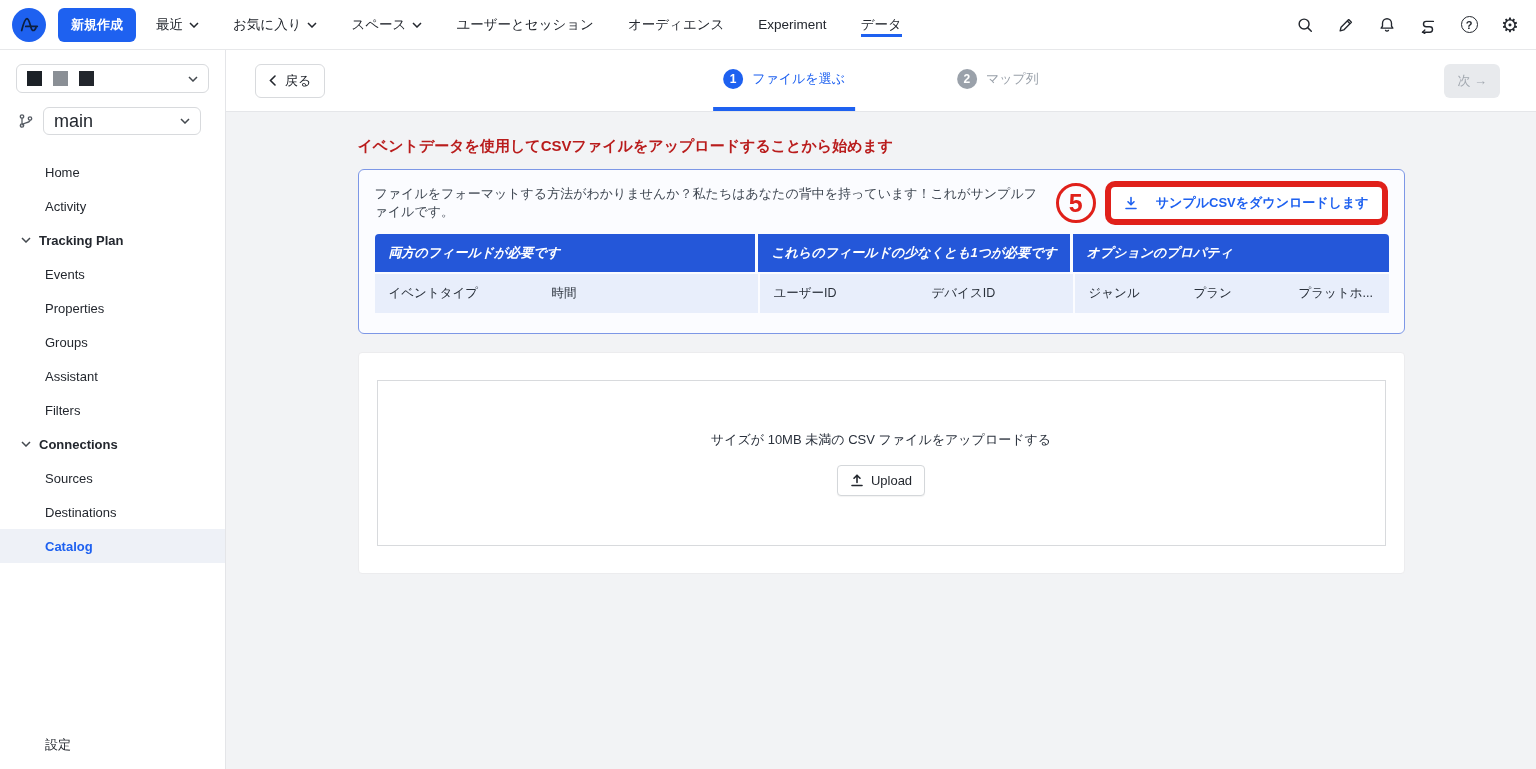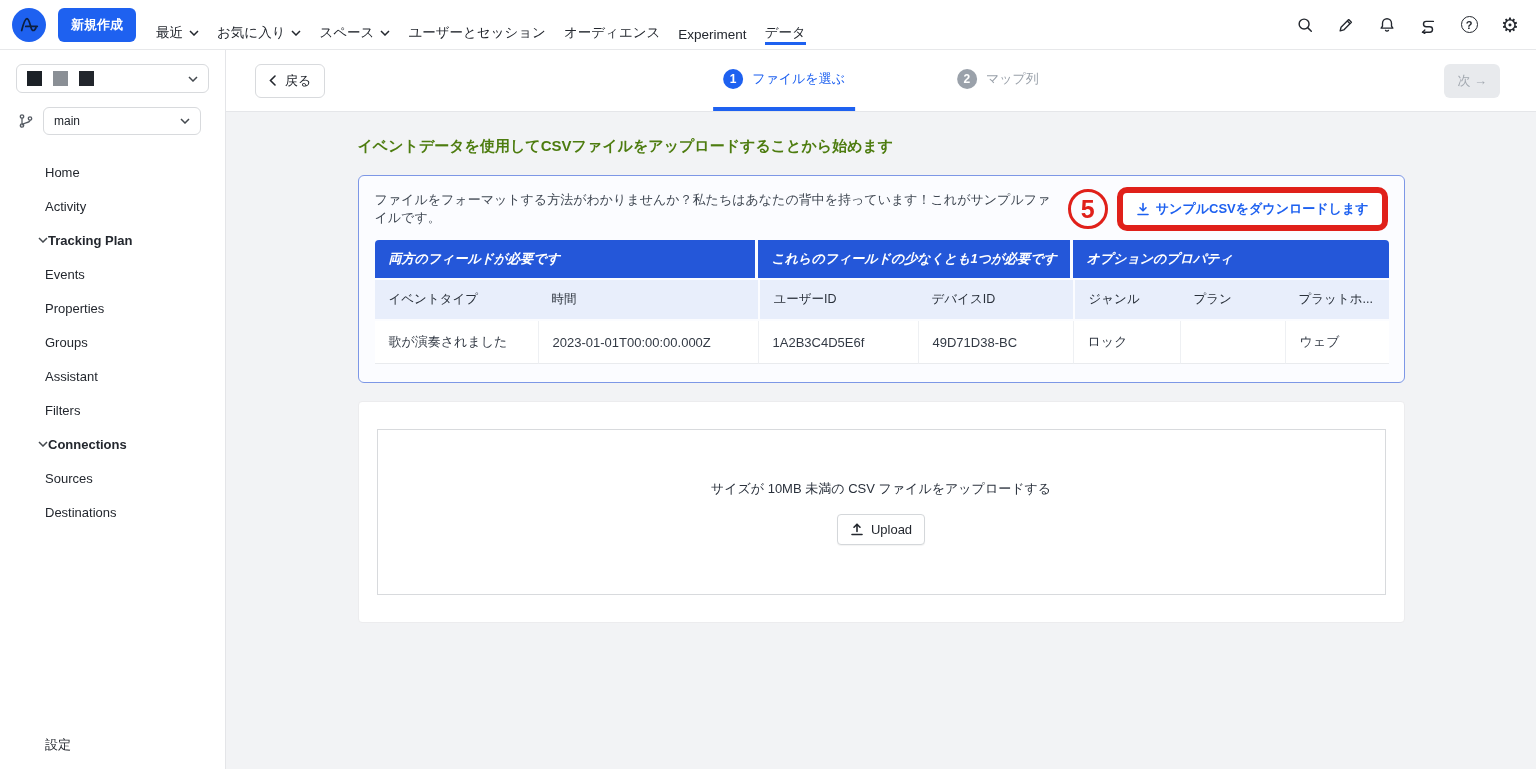--- a/index.html
+++ b/index.html
@@ -3,71 +3,71 @@
 <meta charset="utf-8">
 <style>
   * { box-sizing: border-box; margin: 0; padding: 0; }
   html,body { width:1536px; height:769px; overflow:hidden; }
   body { font-family:"Liberation Sans",sans-serif; background:#fff; color:#23272e; }
 
   
   .header { height:50px; display:flex; align-items:center; padding:0 16px 0 12px; border-bottom:1px solid #e7e8ea; background:#fff; }
   .logo { width:34px; height:34px; border-radius:50%; background:var(--c-accent,#1e61f0); display:flex; align-items:center; justify-content:center; margin-right:12px; cursor:pointer; flex:none; }
   .new-btn { background:var(--c-accent,#1e61f0); color:#fff; font-size:13px; font-weight:bold; padding:8px 13px; border-radius:6px; border:none; margin-right:20px; cursor:pointer; font-family:inherit; }
-  .nav { display:flex; align-items:flex-end; height:40px; gap:18px; }
+  .nav { display:flex; align-items:center; height:40px; gap:34px; }
   .nav-item { display:flex; align-items:center; gap:6px; font-size:13.5px; color:#23272e; border-bottom:3px solid transparent; padding-top:3px; cursor:pointer; white-space:nowrap; }
   .nav-item.active { border-bottom-color:var(--c-accent,#1e61f0); }
   .hdr-icons { margin-left:auto; display:flex; align-items:center; gap:21px; }
   .hicon { width:20px; height:20px; display:flex; align-items:center; justify-content:center; cursor:pointer; color:#23272e; }
   .qmark { width:17px; height:17px; border:1.6px solid #23272e; border-radius:50%; display:flex; align-items:center; justify-content:center; }
   .qmark::after { content:"?"; font-size:11px; font-weight:bold; }
   .gearglyph::after { content:"\2699"; font-size:20px; line-height:1; }
 
   
   .body-row { display:flex; height:719px; }
   .sidebar { width:226px; flex:none; border-right:1px solid #e4e5e8; background:#fff; display:flex; flex-direction:column; padding-top:14px; }
   .sb-title { font-size:16px; color:#15191f; padding:8px 16px 16px; }
   .proj-select { margin:0 16px 14px; height:29px; border:1px solid #d8dadd; border-radius:6px; display:flex; align-items:center; padding:0 10px; gap:11px; cursor:pointer; }
   .sq { width:15px; height:15px; flex:none; }
   .sq1 { background:#1c2127; } .sq2 { background:#8a8f95; } .sq3 { background:#22262c; }
   .proj-select .chev, .branch-box .chev { margin-left:auto; color:#44494f; }
   .branch-row { margin:0 16px 12px 18px; display:flex; align-items:center; gap:9px; }
-  .branch-box { width:158px; height:28px; border:1px solid #d8dadd; border-radius:6px; display:flex; align-items:center; padding:0 10px; font-size:12px; cursor:pointer; }
+  .branch-box { width:158px; height:28px; border:1px solid #d8dadd; border-radius:6px; display:flex; align-items:center; padding:0 10px; font-size:18px; cursor:pointer; }
   .side-nav { margin-top:8px; font-size:13px; }
   .side-item { height:34px; display:flex; align-items:center; padding-left:45px; cursor:pointer; }
-  .side-item.group { padding-left:38px; gap:0; font-weight:bold; }
+  .side-item.group { padding-left:21px; gap:8px; font-weight:bold; }
   .side-item.group .chev { color:#44494f; }
   .side-item.active { color:var(--c-accent,#1e61f0); font-weight:bold; background:#eef1f7; }
   .sb-footer { margin-top:auto; padding:0 0 15px 45px; font-size:13px; cursor:pointer; }
 
   
   .main { flex:1; display:flex; flex-direction:column; background:var(--c-content-bg,#f2f3f5); min-width:0; }
   .toolbar { height:62px; flex:none; background:#fff; border-bottom:1px solid #e5e6e9; display:flex; align-items:center; padding:0 36px 0 29px; position:relative; }
   .back-btn { display:flex; align-items:center; gap:9px; border:1px solid #d8dadd; background:#fff; border-radius:6px; padding:7px 13px; font-size:13px; color:#23272e; cursor:pointer; font-family:Liberation Sans, sans-serif; }
   .steps { position:absolute; left:50%; transform:translateX(-50%); top:0; bottom:0; display:flex; gap:92px; }
   .step { display:flex; align-items:center; gap:9px; font-size:13px; border-bottom:4px solid transparent; padding:0 10px; cursor:pointer; }
   .dot { width:20px; height:20px; border-radius:50%; color:#fff; display:flex; align-items:center; justify-content:center; font-size:12px; font-weight:bold; flex:none; }
   .step.active { color:var(--c-accent,#1e61f0); border-bottom-color:var(--c-accent,#1e61f0); }
   .step.active .dot { background:var(--c-accent,#1e61f0); }
   .step.inactive { color:#9aa1aa; }
   .step.inactive .dot { background:#9aa1aa; }
   .next-btn { margin-left:auto; background:#e8eaed; color:#a2a8b0; font-size:13px; border:none; border-radius:6px; padding:8px 13px; font-family:inherit; cursor:default; }
 
   .content { flex:1; padding-top:25px; overflow:hidden; }
   .content-inner { width:1047px; margin:0 auto; }
-  .page-heading { font-size:15px; font-weight:bold; color:#4d7c0f; margin-bottom:19px; }
+  .page-heading { font-size:15px; font-weight:bold; color:#b91c1c; margin-bottom:13px; }
   .hb { font-weight:900; }
 
   .sample-card { background:var(--c-card-bg,#fbfcff); border:1px solid var(--c-card-border,#7d97e6); border-radius:6px; padding:6px 16px 18px; }
   .info-row { display:flex; align-items:center; margin:5px 0 9px; }
   .info-text { font-size:13px; color:#3f4752; flex:1; padding-right:8px; }
   .annos { display:flex; align-items:center; gap:9px; flex:none; }
   .anno-circle { width:40px; height:40px; border:3px solid var(--c-red,#e0201a); border-radius:50%; color:var(--c-red,#e0201a); font-size:25px; font-weight:bold; display:flex; align-items:center; justify-content:center; flex:none; }
   .anno-rect { border:6px solid var(--c-red,#e0201a); border-radius:10px; padding:7px 13px; display:flex; align-items:center; background:#fff; }
-  .download-btn { display:flex; align-items:center; gap:6px; background:none; border:none; color:var(--c-accent,#1e61f0); font-size:13px; font-weight:bold; cursor:pointer; font-family:inherit; white-space:nowrap; }
+  .download-btn { display:flex; align-items:center; gap:18px; background:none; border:none; color:var(--c-accent,#1e61f0); font-size:13px; font-weight:bold; cursor:pointer; font-family:inherit; white-space:nowrap; }
 
   table.sample { width:100%; border-collapse:separate; border-spacing:0; table-layout:fixed; }
   th.gth { background:var(--c-table-header,#2457d9); color:#fff; font-size:13px; font-weight:bold; font-style:italic; text-align:left; padding:10px 14px; border-bottom:2px solid var(--c-card-bg,#fbfcff); white-space:nowrap; overflow:hidden; }
   th.gth.gsep { border-right:3px solid var(--c-card-bg,#fbfcff); }
   th.gth:first-child { border-top-left-radius:4px; }
   th.gth:last-child { border-top-right-radius:4px; }
   th.cth { background:var(--c-subheader-bg,#e8eefb); font-size:12.5px; font-weight:normal; color:#2a313b; text-align:left; padding:11px 14px; border-bottom:2px solid var(--c-card-bg,#fbfcff); white-space:nowrap; overflow:hidden; }
   th.cth.gstart { border-left:2px solid var(--c-card-bg,#fbfcff); }
   table.sample td { background:#fff; font-size:13px; color:#333a45; padding:12px 14px; border-bottom:1px solid #e9ebee; border-left:1px solid #eef0f3; white-space:nowrap; overflow:hidden; }
   table.sample td:first-child { border-left:none; }
@@ -209,20 +209,23 @@
         <svg class="chev" width="10" height="6" viewBox="0 0 10 6">
             <path d="M1 1l4 4 4-4" fill="none" stroke="currentColor" stroke-width="1.5"></path>
           </svg>
         <span>Connections</span>
       </div>
       <div class="side-item">
           <span>Sources</span>
         </div>
       <div class="side-item">
           <span>Destinations</span>
+        </div>
+      <div class="side-item active">
+          <span>Catalog</span>
         </div>
     </div>
     <div class="sb-footer">設定</div>
   </div>
 
   <div class="main">
     <div class="toolbar">
       <button class="back-btn">
         <svg width="7" height="11" viewBox="0 0 7 11" fill="none">
             <path d="M6 1L1.5 5.5 6 10" stroke="currentColor" stroke-width="1.6" stroke-linecap="round"></path>
@@ -283,29 +286,20 @@
             </tr>
             <tr>
               <th class="cth">イベントタイプ</th>
               <th class="cth">時間</th>
               <th class="cth gstart">ユーザーID</th>
               <th class="cth">デバイスID</th>
               <th class="cth gstart">ジャンル</th>
               <th class="cth">プラン</th>
               <th class="cth">プラットホ...</th>
             </tr>
-            <tr>
-              <td>歌が演奏されました</td>
-              <td>2023-01-01T00:00:00.000Z</td>
-              <td>1A2B3C4D5E6f</td>
-              <td>49D71D38-BC</td>
-              <td>ロック</td>
-              <td></td>
-              <td>ウェブ</td>
-            </tr>
           </tbody>
             </table>
         </div>
 
         <div class="upload-card">
           <div class="upload-box">
             <div class="upload-hint">サイズが 10MB 未満の CSV ファイルをアップロードする</div>
             <button class="upload-btn">
               <svg width="14" height="14" viewBox="0 0 14 14" fill="none" stroke="currentColor" stroke-width="1.6" stroke-linecap="round" stroke-linejoin="round">
                 <path d="M7 9.5v-7M4 5.2l3-3 3 3"></path>

